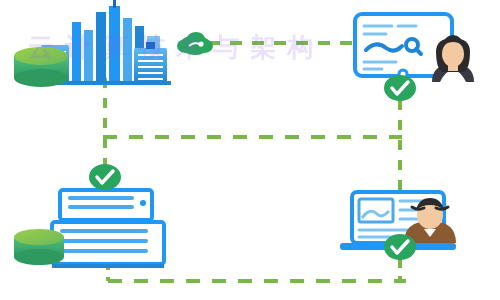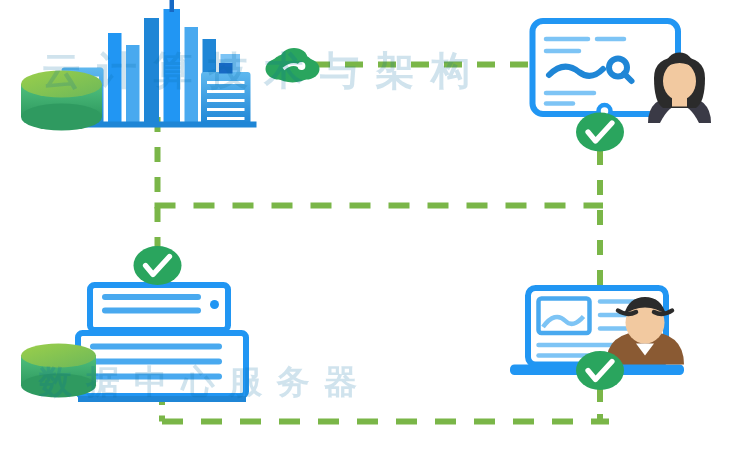--- a/index.html
+++ b/index.html
@@ -8,21 +8,21 @@
     background:#ffffff;
     font-family:"Liberation Sans", sans-serif;
     overflow:hidden;
   }
   #stage{position:relative;width:500px;height:300px;}
   #stage svg{position:absolute;top:0;left:0;}
   .wm{
     position:absolute;
     font-family:"DejaVu Sans", sans-serif;
     font-weight:700;
-    color:#0369a1;
+    color:#8b5cf6;
     opacity:.18;
     white-space:nowrap;
     pointer-events:none;
     letter-spacing:1px;
   }
 </style>
 </head>
 <body>
 
 <div id="stage">
@@ -197,15 +197,14 @@
 
     <g>
       <ellipse cx="400" cy="247" rx="16" ry="13" fill="#2aa55e"></ellipse>
       <path d="M392,247 l5,6 l11,-12" stroke="#ffffff" stroke-width="3.5" fill="none" stroke-linecap="round" stroke-linejoin="round"></path>
     </g>
 
   </svg>
 
   <div class="wm" style="left:28px;top:30px;font-size:26px;">云 计 算 技 术 与 架 构</div>
 
-  <div class="wm" style="left:26px;top:240px;font-size:22px;">数 据 中 心 服 务 器</div>
 
 </div>
 
 </body></html>

